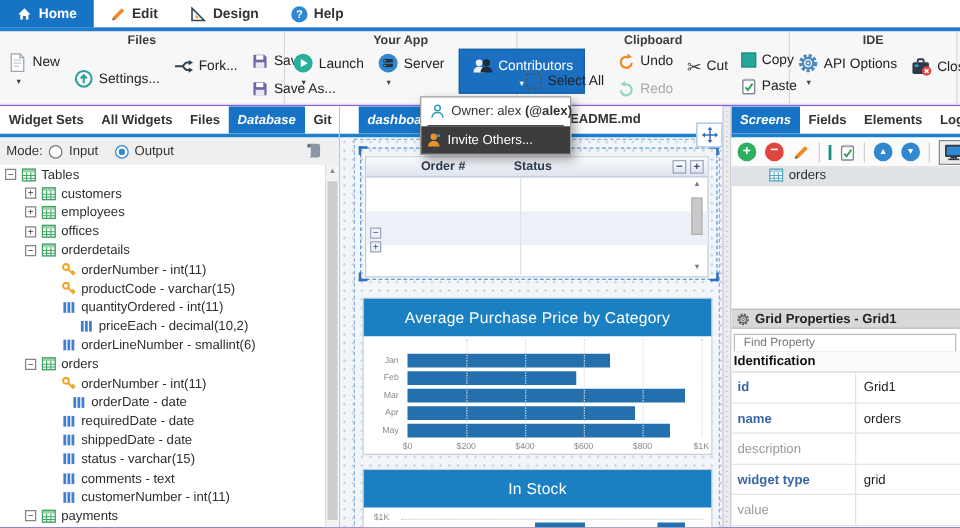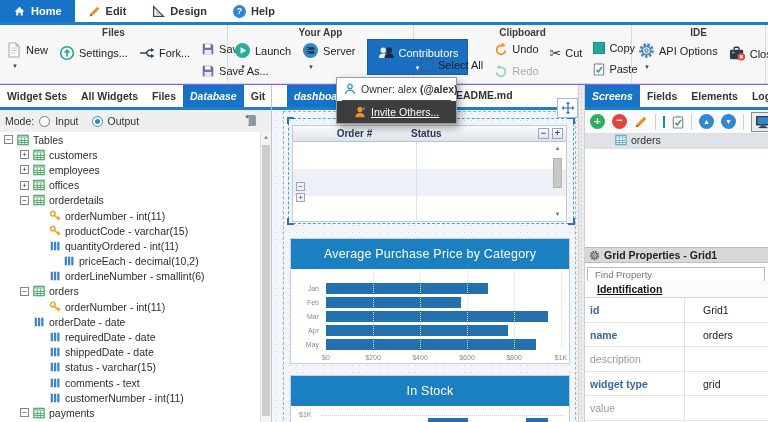--- a/index.html
+++ b/index.html
@@ -36,21 +36,21 @@
            align-items:center;padding:6px 9px 3px;margin-top:-3px;}
   .contrib .rbtn{color:#fff;}
   .contrib .varr{color:#fff;margin:6px 0 0 0;}
 
   
   .menu{position:absolute;left:336px;top:77px;width:121px;z-index:70;background:#fff;
         border:1px solid #9b9b9b;box-shadow:3px 4px 8px rgba(0,0,0,.35);}
   .mrow1{height:22px;display:flex;align-items:center;gap:5px;padding:0 7px;font-size:10.5px;color:#333;white-space:nowrap;}
   .mrow1 svg{width:12px;height:12px;color:#2f9bbf;flex:none;}
   .mdivider{height:1px;background:#4a4a4a;margin:0 5px;}
-  .mrow2{height:22px;background:#3d3d3d;color:#fff;display:flex;align-items:center;gap:5px;padding:0 17px;font-size:10.5px;white-space:nowrap;text-decoration:underline;}
+  .mrow2{height:22px;background:#3d3d3d;color:#fff;display:flex;align-items:center;gap:5px;padding:0 4px;font-size:10.5px;white-space:nowrap;}
   .mrow2 svg{width:12px;height:12px;color:#e8912d;flex:none;}
 
   
   .ptabs{height:22px;display:flex;background:#fff;font-size:10.5px;font-weight:bold;color:#333;overflow:hidden;}
   .ptab{padding:0 7px;display:flex;align-items:center;white-space:nowrap;}
   .ptab.active{background:#1673c5;color:#fff;font-style:italic;}
   .pline{height:3px;background:#1a80cc;}
 
   
   .panel-left{position:absolute;top:85px;left:0;width:272px;bottom:0;background:#fff;border-right:1px solid #c4c4c4;}
@@ -143,23 +143,23 @@
           color:#2d2d2d;background:#dfe3e8;}
   .rtrow2 .ticon{color:#57a7c0;}
   .phead{position:absolute;top:162px;left:0;right:0;height:16px;background:#d8d8d8;border-top:1px solid #bdbdbd;
          border-bottom:1px solid #bdbdbd;display:flex;align-items:center;gap:4px;padding:0 4px;
          font-size:10.5px;font-weight:bold;color:#222;}
   .phead svg{width:11px;height:11px;color:#666;flex:none;}
   .pfind{position:absolute;top:179px;left:2px;right:3px;height:15px;}
   .pfind input{width:100%;height:100%;border:1px solid #bbb;font-size:9.5px;padding:0 7px;color:#333;
                font-family:"Liberation Sans",sans-serif;outline:none;}
   .psection{position:absolute;top:196px;left:0;right:0;height:17px;background:#fbfbfb;border-bottom:1px solid #d5d5d5;
-            font-size:10.5px;font-weight:bold;color:#111;display:flex;align-items:center;padding-left:12px;text-decoration:underline;}
+            font-size:10.5px;font-weight:bold;color:#111;display:flex;align-items:center;padding-left:2px;}
   .prows{position:absolute;top:213px;left:0;right:0;bottom:0;font-size:10.5px;}
-  .prow{height:24.5px;display:flex;border-bottom:1px solid #e3e3e3;gap:12px;}
+  .prow{height:24.5px;display:flex;border-bottom:1px solid #e3e3e3;}
   .plab{width:100px;padding:6px 0 0 5px;border-right:1px solid #e3e3e3;font-weight:bold;color:#3a66a8;}
   .plab.empty{font-weight:normal;color:#9a9a9a;}
   .pval{flex:1;padding:6px 0 0 6px;color:#222;}
 </style>
 </head>
 <body>
 
 <svg width="0" height="0" style="position:absolute" aria-hidden="true">
 <defs>
 <symbol id="i-house" viewBox="0 0 16 16">
@@ -315,21 +315,21 @@
           <div class="rbtn">
               <span class="icon16">
                 <svg>
                   <use href="#i-doc"></use>
                 </svg>
               </span>
             <span>New</span>
             </div>
           <span class="varr">▼</span>
         </div>
-        <div class="rbtn" style="margin-top:3px">
+        <div class="rbtn" style="margin-top:13px">
           <span class="icon16" style="color:#2aa198">
               <svg>
                 <use href="#i-circle-up"></use>
               </svg>
             </span>
           <span>Settings...</span>
         </div>
         <div class="rbtn" style="margin-top:3px">
           <span class="icon16">
               <svg>
@@ -611,21 +611,21 @@
         </div>
         <div class="trow" style="padding-left: 36px;">
           <span class="expsp"></span>
           <span class="ticon ticon-key">
             <svg>
               <use href="#i-key"></use>
             </svg>
           </span>
           <span>orderNumber - int(11)</span>
         </div>
-        <div class="trow" style="padding-left: 20px; text-align: center;">
+        <div class="trow" style="padding-left: 44px; text-align: center;">
           <span class="expsp"></span>
           <span class="ticon ticon-col">
             <svg>
               <use href="#i-cols"></use>
             </svg>
           </span>
           <span>orderDate - date</span>
         </div>
         <div class="trow" style="padding-left: 36px;">
           <span class="expsp"></span>

